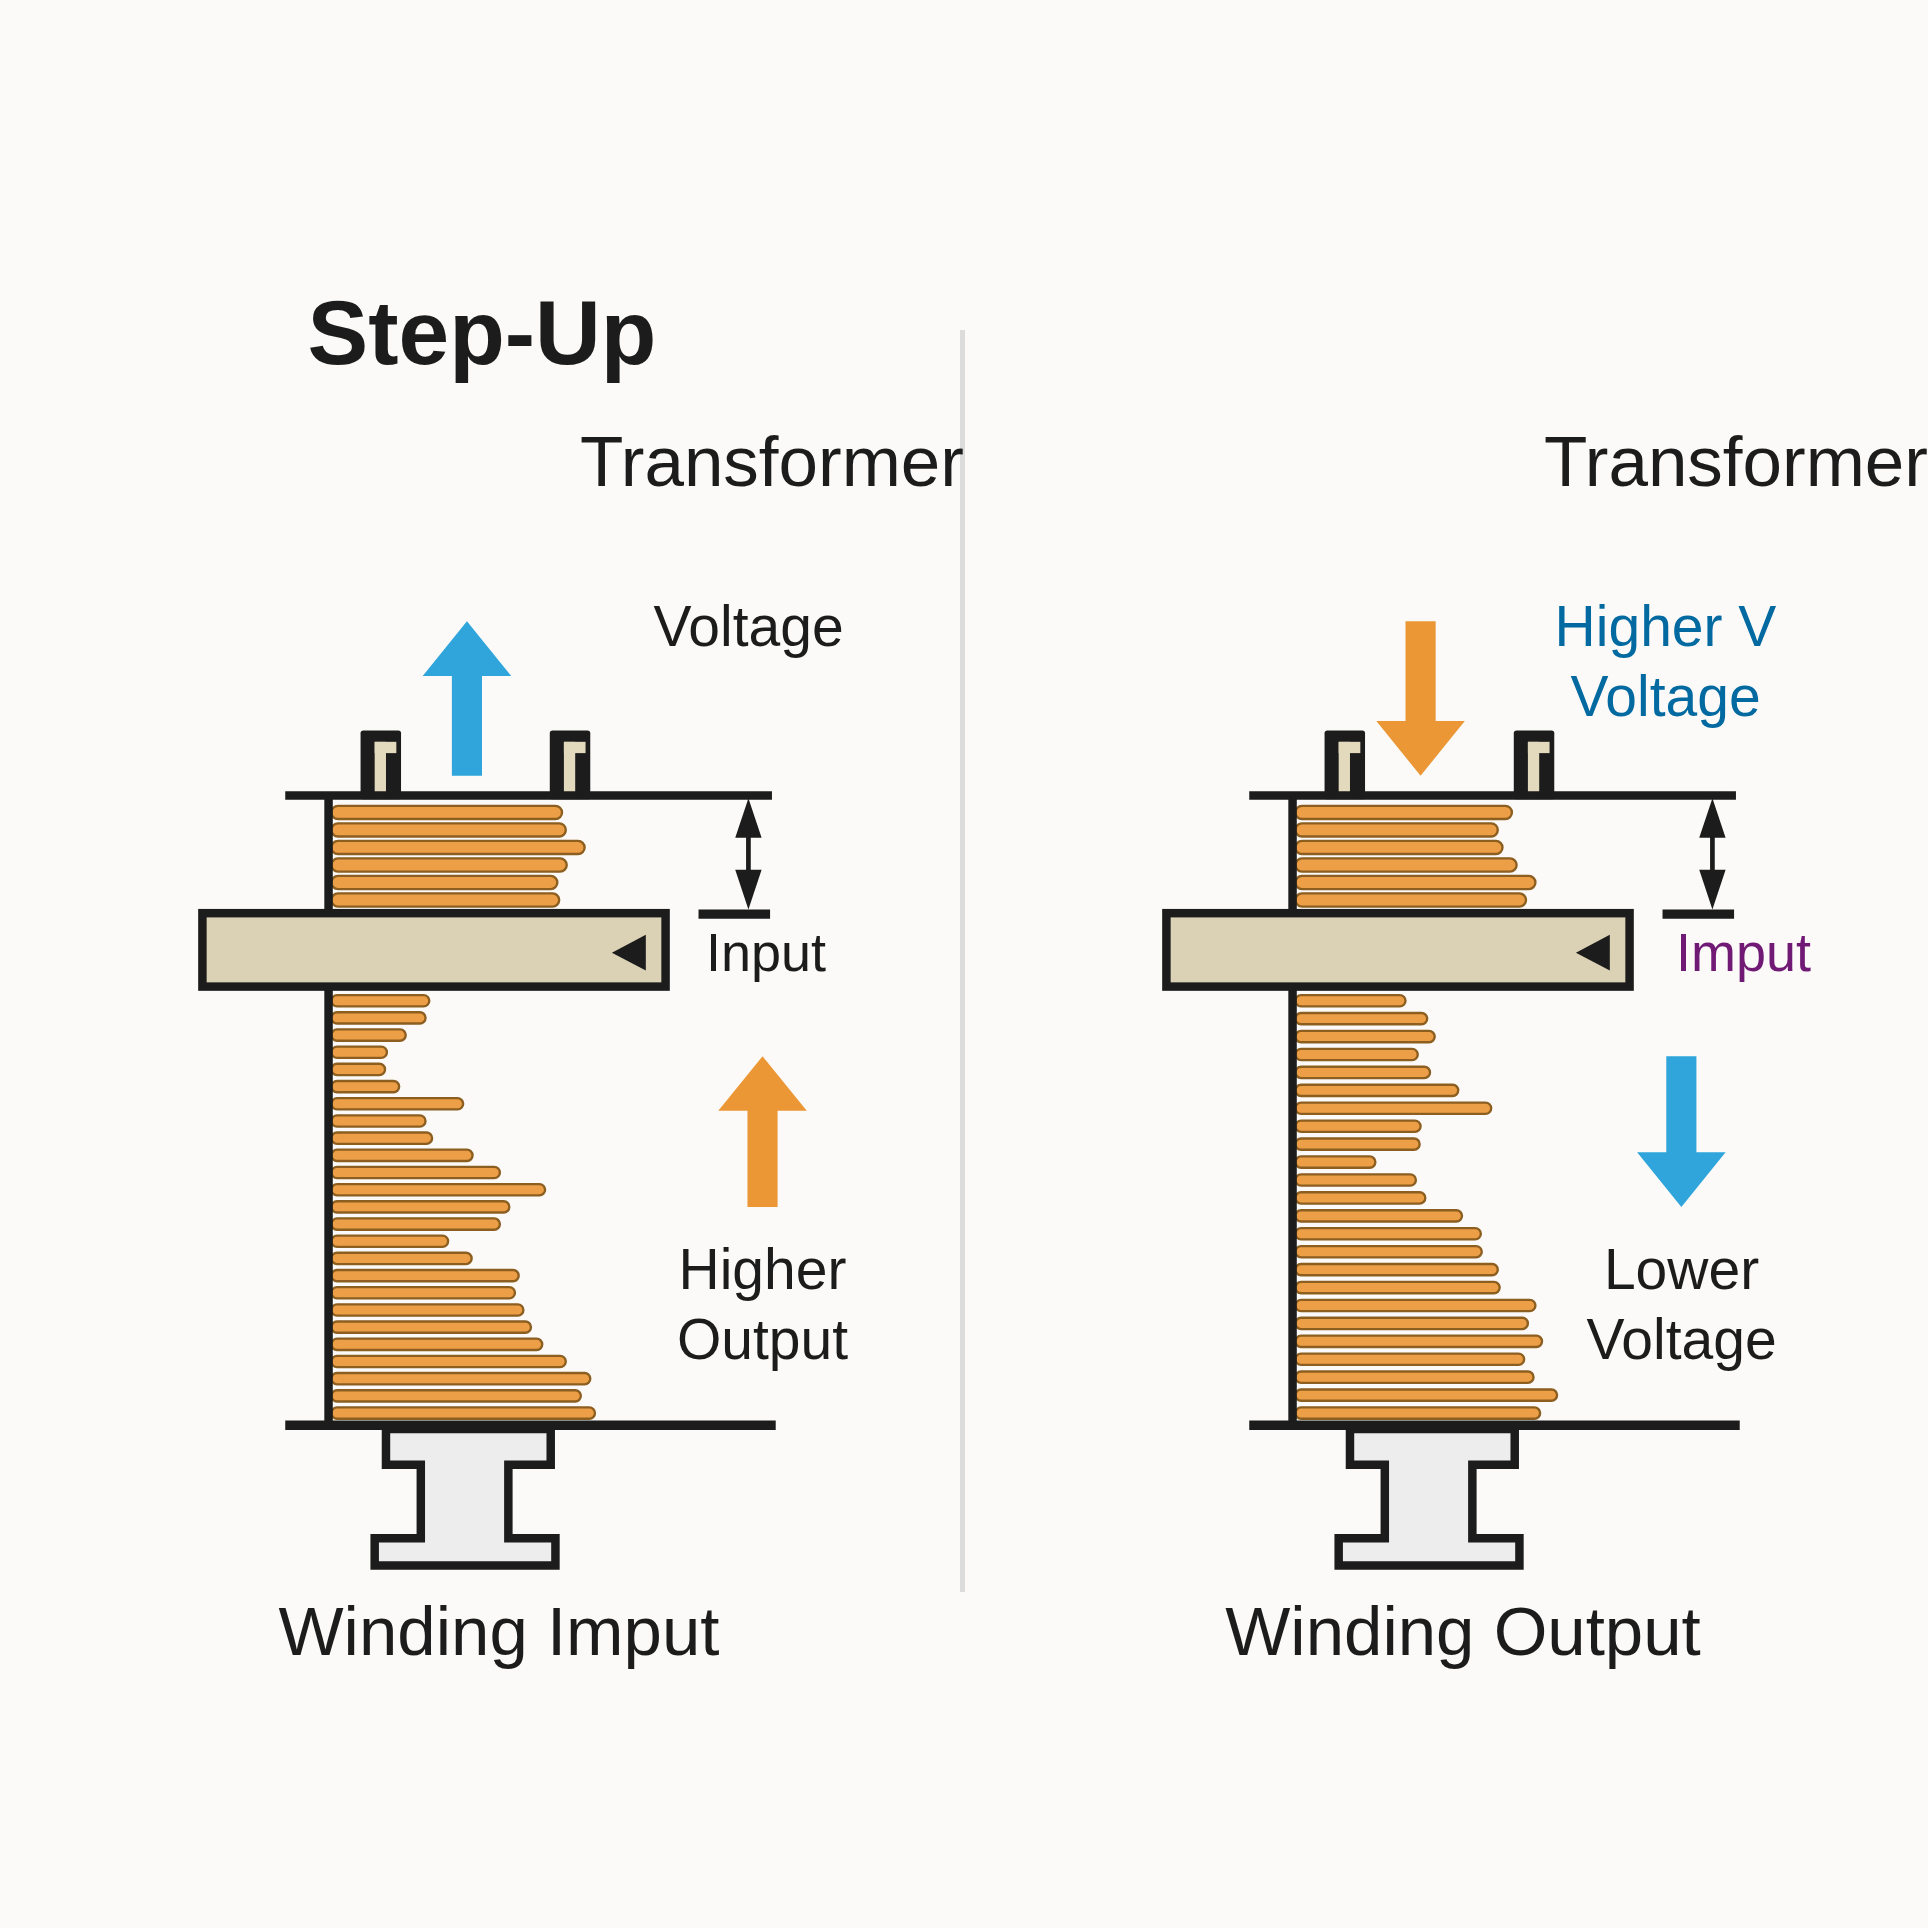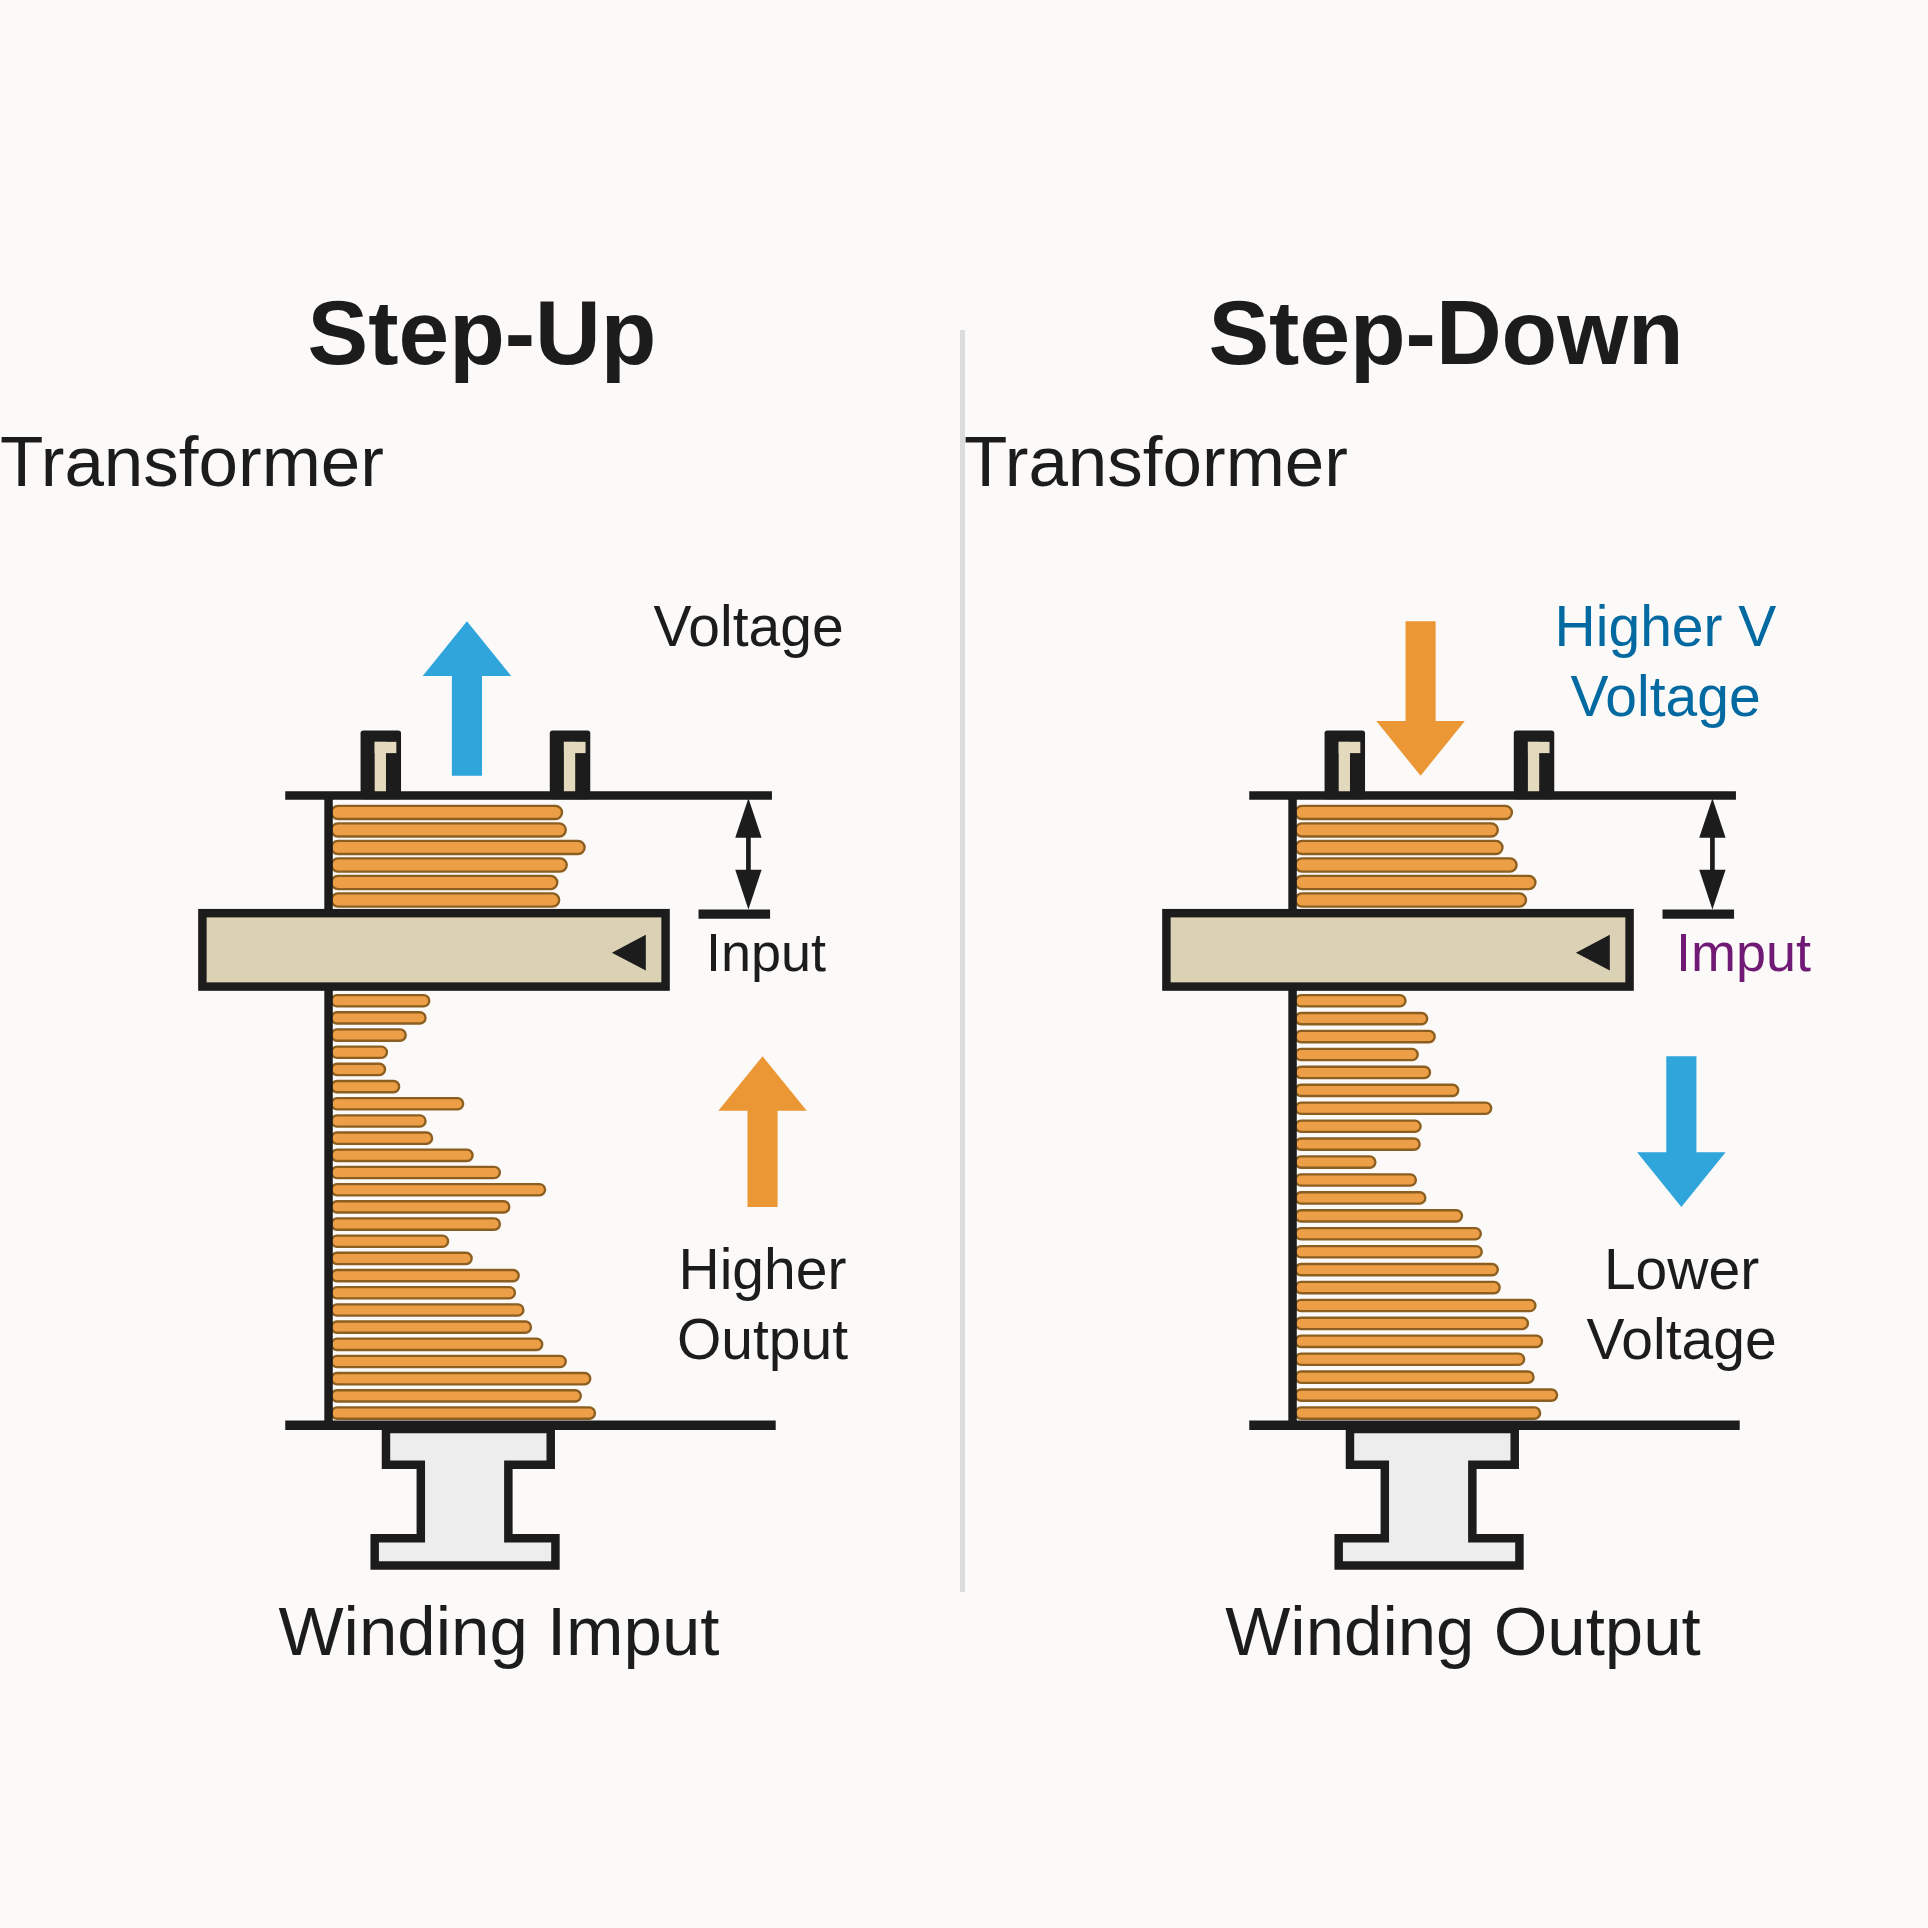--- a/index.html
+++ b/index.html
@@ -5,21 +5,21 @@
   html,body{margin:0;padding:0;}
   body{font-family:"Liberation Sans", sans-serif;}
   .canvas{position:relative;width:1928px;height:1928px;background:#FBFAF8;overflow:hidden;}
   .divider{position:absolute;left:960px;top:330px;width:4.7px;height:1262px;background:#DCDCDC;}
   .panel{position:absolute;top:0;width:964px;height:1436px;}
   .panel.p0{left:0;}
   .panel.p1{left:964px;}
   .diagram{position:absolute;left:0;top:0;width:964px;height:1928px;}
   .title{position:absolute;top:282px;left:0;width:100%;margin:0;text-align:center;
          font-size:91px;font-weight:700;line-height:1.12;letter-spacing:0;}
-  .subtitle{position:absolute;top:422px;left:0;width:100%;margin:0;text-align:left;
+  .subtitle{position:absolute;top:422px;left:0;width:100%;margin:0;text-align:right;
          font-size:71px;font-weight:400;line-height:1.12;}
   .label{position:absolute;font-size:57px;line-height:70px;text-align:center;}
   .label-top{top:591px;left:551px;width:395px;}
   .panel.p1 .label-top{left:504px;}
   .label-input{top:921px;left:670px;width:282px;text-align:left;font-size:54px;line-height:63px;padding-left:36px;}
   .panel.p1 .label-input{left:676px;}
   .label-side{top:1234px;left:574px;width:377px;}
   .panel.p1 .label-side{left:529px;}
   .label-bottom{top:1591px;left:17px;width:964px;font-size:69px;line-height:81px;}
 </style>
@@ -88,21 +88,20 @@
     </div>
     <div class="label label-input" style="color: rgb(28, 28, 28);">Input</div>
     <div class="label label-side" style="color: rgb(28, 28, 28);">
       <div>Higher</div>
       <div>Output</div>
     </div>
     <div class="label label-bottom" style="color: rgb(28, 28, 28);">Winding Imput</div>
   </section>
 
   <section class="panel p1">
-    <h1 class="title" style="color: rgb(28, 28, 28);">Step-Down</h1>
     <h2 class="subtitle" style="color: rgb(28, 28, 28);">Transformer</h2>
     <svg class="diagram" id="svg1" viewBox="0 0 1024 2048">
         <rect x="352" y="856" width="230" height="14" rx="7" ry="7" fill="#EC9F47" stroke="#8C5E1F" stroke-width="2.5"></rect>
         <rect x="352" y="874.6" width="215" height="14" rx="7" ry="7" fill="#EC9F47" stroke="#8C5E1F" stroke-width="2.5"></rect>
         <rect x="352" y="893.2" width="220" height="14" rx="7" ry="7" fill="#EC9F47" stroke="#8C5E1F" stroke-width="2.5"></rect>
         <rect x="352" y="911.8" width="235" height="14" rx="7" ry="7" fill="#EC9F47" stroke="#8C5E1F" stroke-width="2.5"></rect>
         <rect x="352" y="930.4" width="255" height="14" rx="7" ry="7" fill="#EC9F47" stroke="#8C5E1F" stroke-width="2.5"></rect>
         <rect x="352" y="949" width="245" height="14" rx="7" ry="7" fill="#EC9F47" stroke="#8C5E1F" stroke-width="2.5"></rect>
         <rect x="352" y="1057" width="117" height="12" rx="6" ry="6" fill="#EC9F47" stroke="#8C5E1F" stroke-width="2.5"></rect>
         <rect x="352" y="1076.0434782608695" width="140" height="12" rx="6" ry="6" fill="#EC9F47" stroke="#8C5E1F" stroke-width="2.5"></rect>

